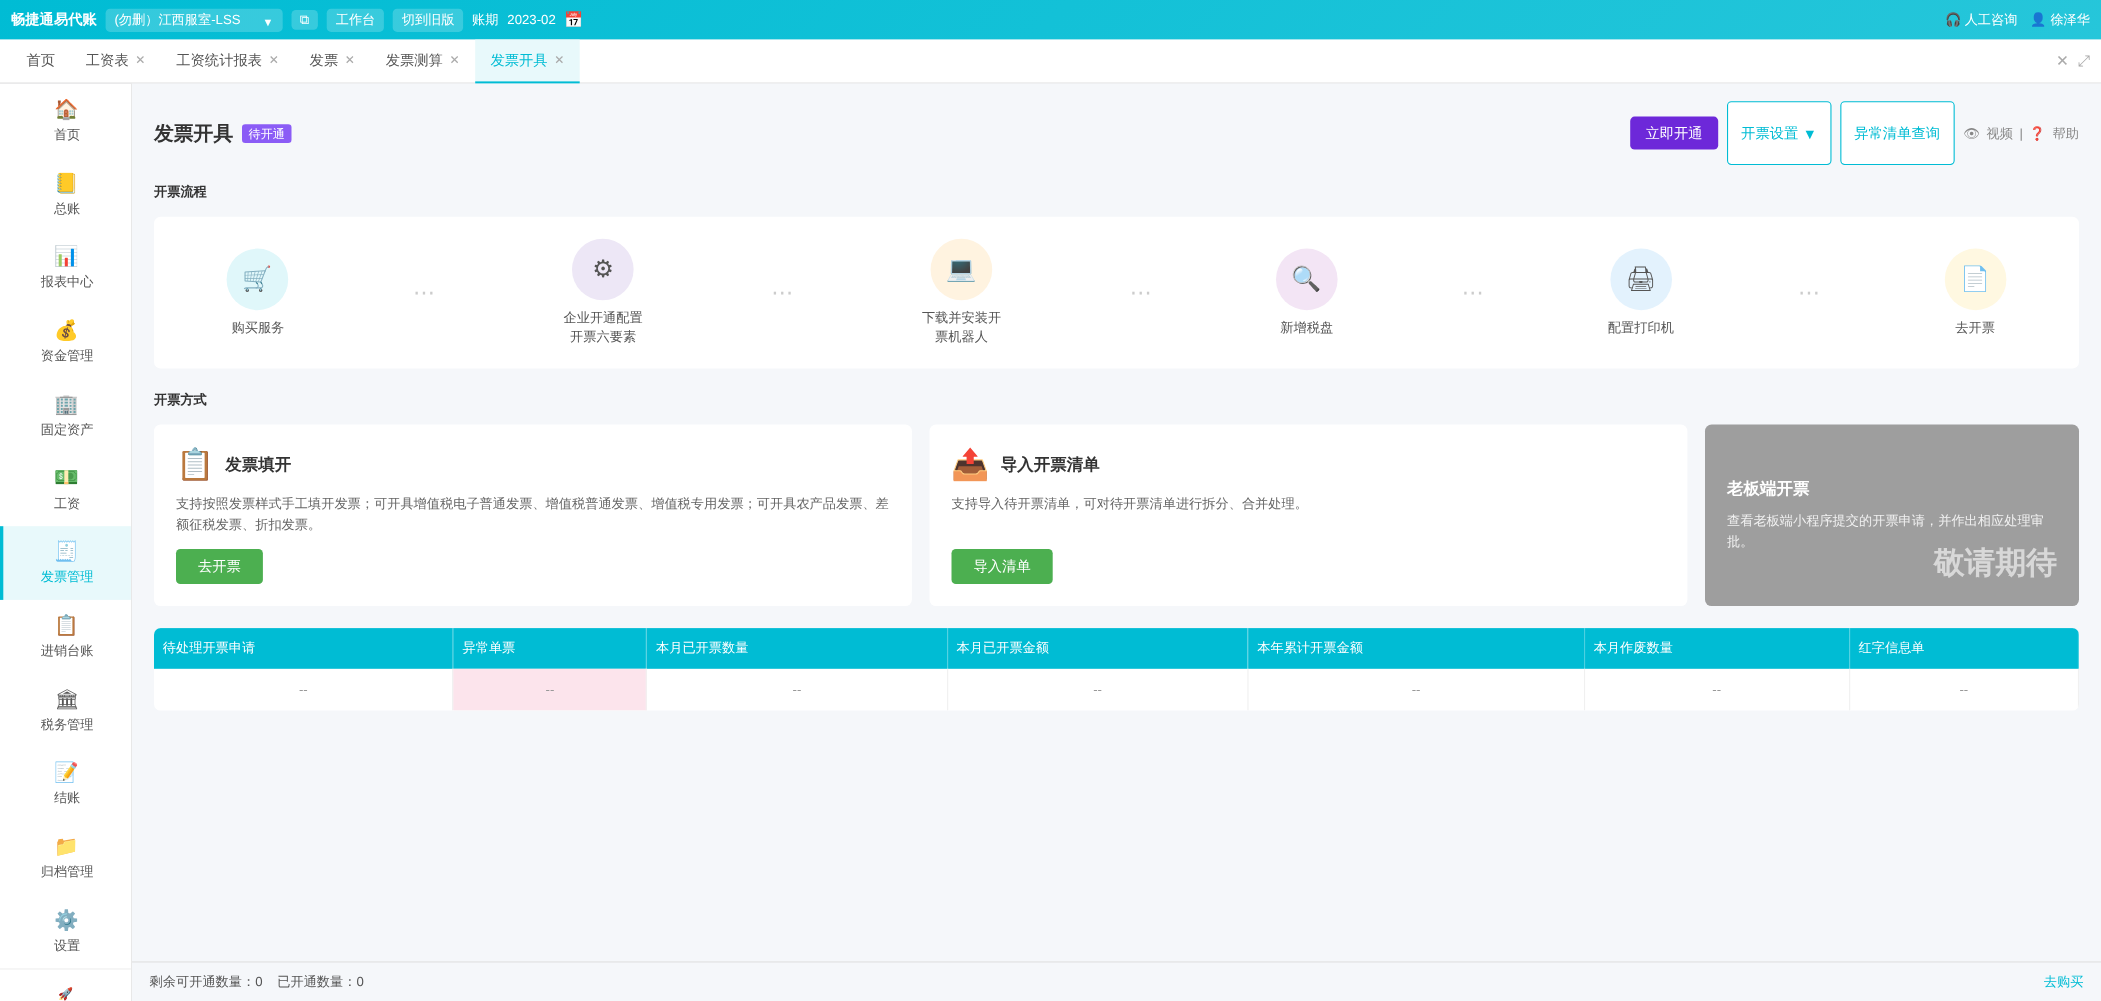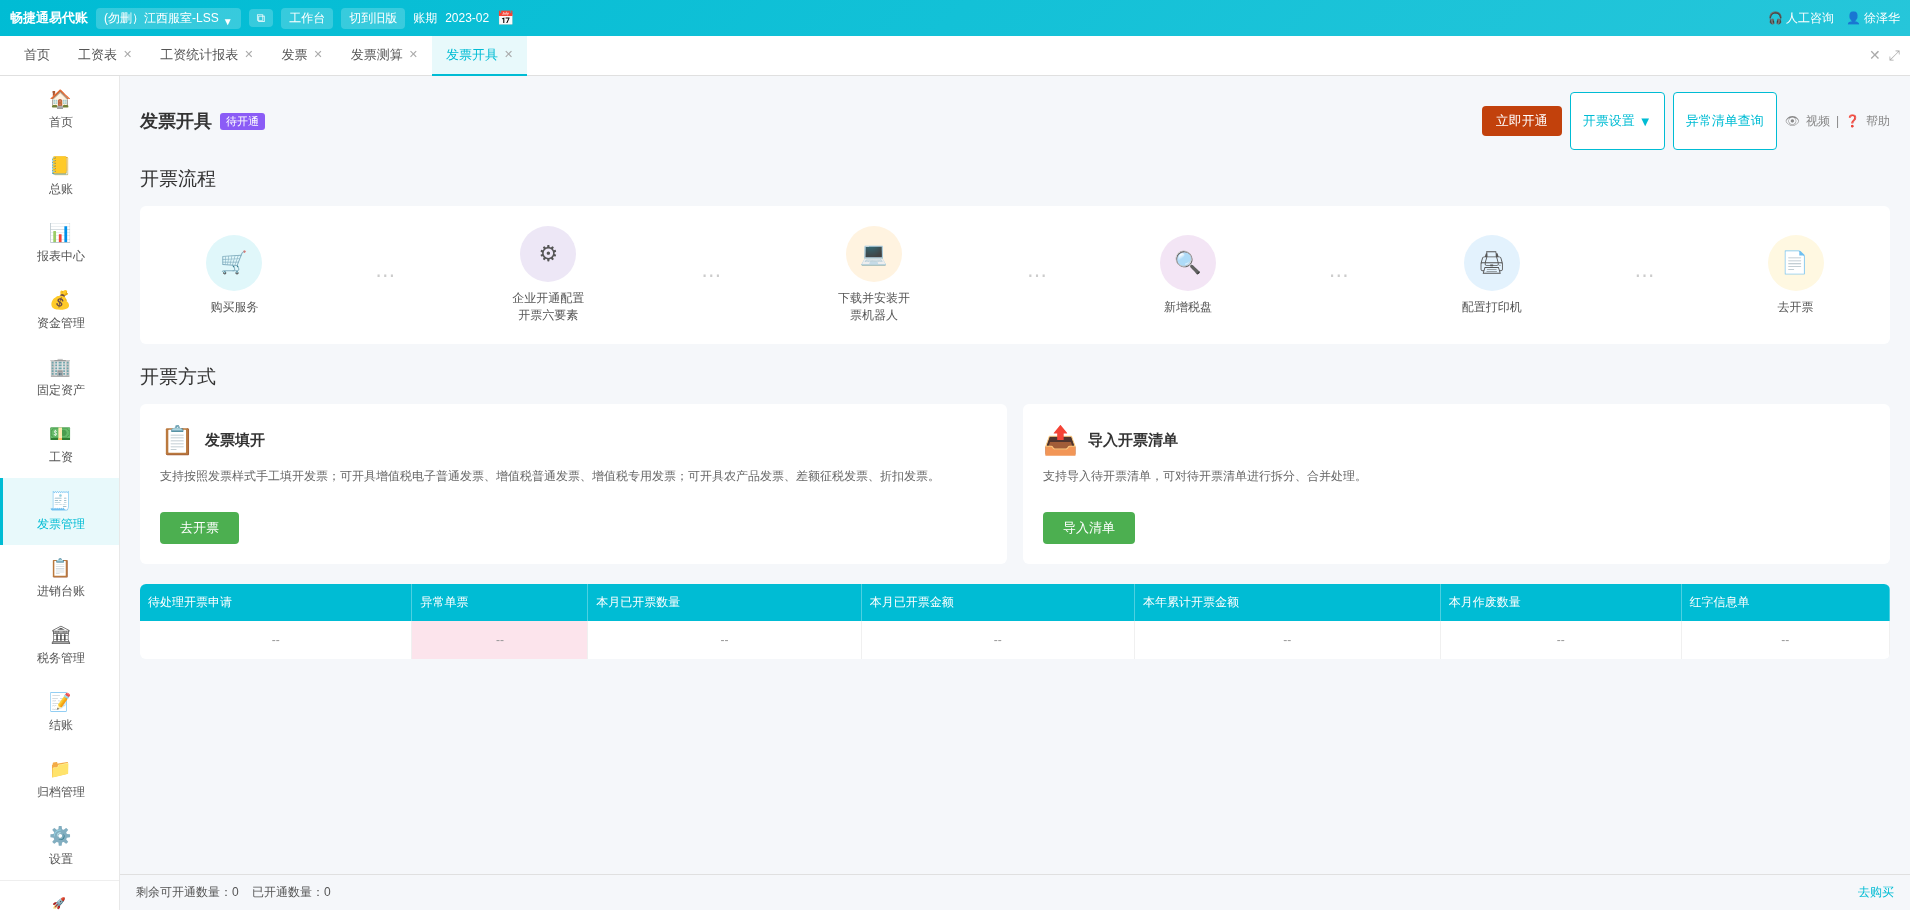--- a/index.html
+++ b/index.html
@@ -7,21 +7,21 @@
 
     
     .top-bar {
       display: flex; align-items: center; height: 36px;
       background: linear-gradient(135deg, #00bcd4, #26c6da);
       padding: 0 10px; justify-content: space-between;
     }
     .top-bar-left { display: flex; align-items: center; gap: 8px; }
     .top-bar-logo { color: white; font-size: 13px; font-weight: bold; }
     .top-bar-company {
-      display: flex; align-items: flex-end; gap: 4px;
+      display: flex; align-items: flex-end; gap: 20px;
       background: rgba(255,255,255,0.2); border-radius: 4px;
       padding: 2px 8px; color: white; font-size: 12px; cursor: pointer;
     }
     .top-bar-company .arrow { font-size: 10px; }
     .top-bar-icon-btn {
       background: rgba(255,255,255,0.2); border-radius: 4px;
       padding: 2px 8px; color: white; font-size: 12px; cursor: pointer;
     }
     .top-bar-right { display: flex; align-items: center; gap: 12px; color: white; font-size: 12px; }
     .top-bar-right span { cursor: pointer; display: flex; align-items: center; gap: 3px; }
@@ -79,33 +79,33 @@
       margin-bottom: 16px;
     }
     .page-title-row { display: flex; align-items: center; gap: 8px; }
     .page-title { font-size: 18px; font-weight: bold; color: #333; }
     .status-badge {
       background: #8b5cf6; color: white; font-size: 11px;
       padding: 1px 6px; border-radius: 3px;
     }
     .page-actions { display: flex; align-items: center; gap: 8px; }
     .btn-primary {
-      background: #c2410c; color: white; border: none; border-radius: 4px;
+      background: #6d28d9; color: white; border: none; border-radius: 4px;
       padding: 6px 14px; cursor: pointer; font-size: 13px;
     }
     .btn-outline {
       background: white; color: #00bcd4; border: 1px solid #00bcd4;
       border-radius: 4px; padding: 19px 12px; cursor: pointer; font-size: 13px;
       display: flex; align-items: center; gap: 4px;
     }
     .page-actions-right { display: flex; align-items: center; gap: 6px; color: #888; font-size: 12px; }
 
     
     .section { margin-bottom: 20px; }
-    .section-title { font-size: 19px; font-weight: normal; color: #333; margin-bottom: 14px; }
+    .section-title { font-size: 12px; font-weight: bold; color: #333; margin-bottom: 14px; }
 
     
     .process-steps {
       display: flex; align-items: center; justify-content: space-around;
       background: white; border-radius: 6px; padding: 20px 10px;
     }
     .process-step {
       display: flex; flex-direction: column; align-items: center; gap: 8px;
       font-size: 12px; color: #555;
     }
@@ -386,20 +386,25 @@
           <div class="method-card-header">
             <span class="method-card-icon" style="color:#00bcd4;">📤</span>
             <span class="method-card-title">导入开票清单</span>
           </div>
           <div class="method-card-desc">支持导入待开票清单，可对待开票清单进行拆分、合并处理。</div>
           <div class="method-card-action">
             <button class="btn-green">导入清单</button>
           </div>
         </div>
 
+        <div class="method-card-grey">
+          <div class="method-card-grey-title">老板端开票</div>
+          <div class="method-card-grey-desc">查看老板端小程序提交的开票申请，并作出相应处理审批。</div>
+          <div class="coming-soon">敬请期待</div>
+        </div>
 
       </div>
     </div>
 
     <div class="section">
       <table class="summary-table">
         <thead>
           <tr>
             <th>待处理开票申请</th>
             <th>异常单票</th>

